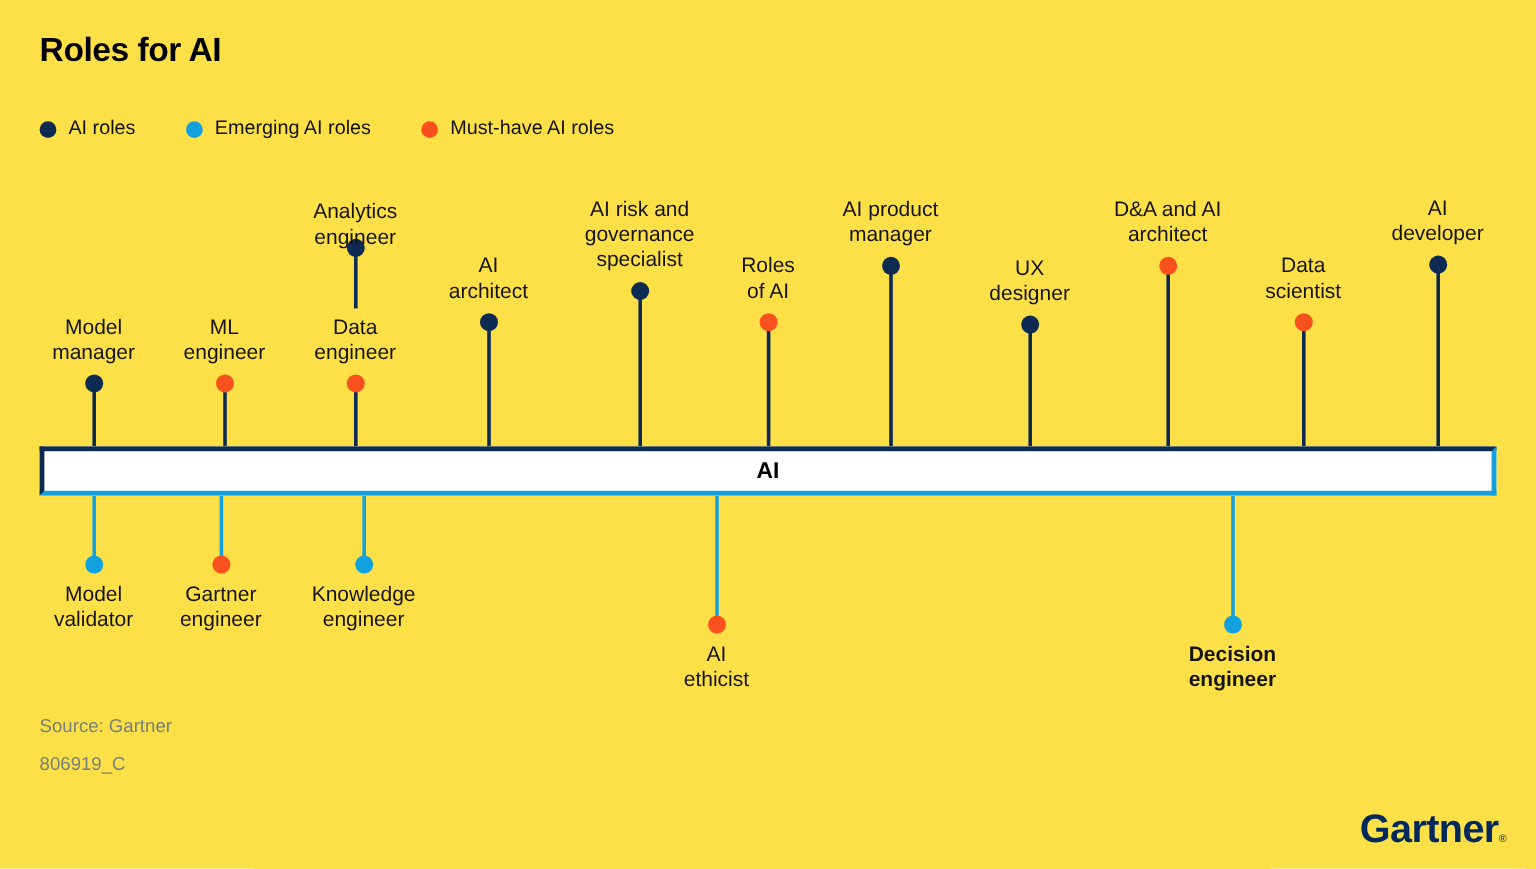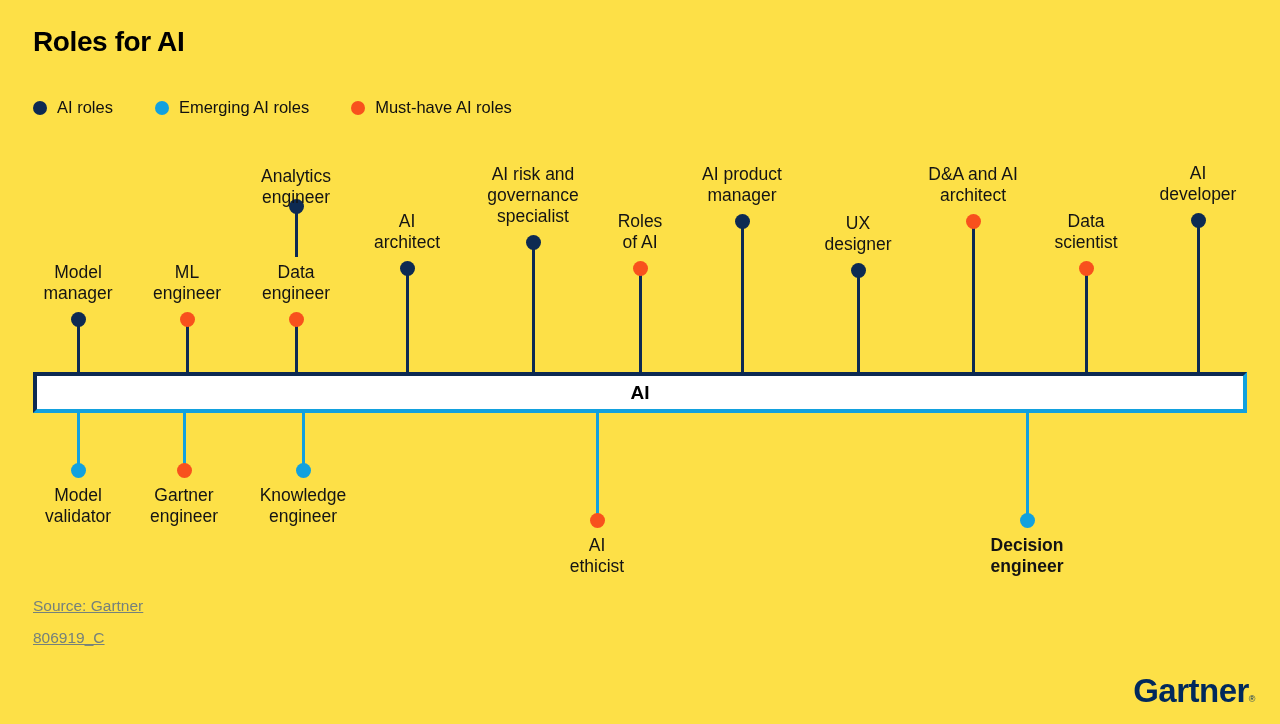--- a/index.html
+++ b/index.html
@@ -27,21 +27,21 @@
   }
   .bar-label{font-size:19px;font-weight:700;color:#000;}
   .role-stem{position:absolute;width:3px;}
   .role-dot{position:absolute;width:15px;height:15px;border-radius:50%;}
   .role-label{
     position:absolute;transform:translateX(-50%);
     text-align:center;font-size:17.5px;line-height:21px;color:#141414;
     white-space:nowrap;
   }
   .footer-source,.footer-id{
-    position:absolute;left:33px;font-size:15.5px;color:#75817B;text-decoration:underline;
+    position:absolute;left:33px;font-size:15.5px;color:#75817B;
   }
   .footer-source{top:597px;}
   .footer-id{top:629px;}
   .logo{
     position:absolute;right:25px;top:672px;
     font-size:33px;font-weight:700;color:#01295C;letter-spacing:-0.5px;margin-left:20px;
   }
   .logo-reg{font-size:9px;font-weight:400;vertical-align:baseline;}
 </style>
 </head>

